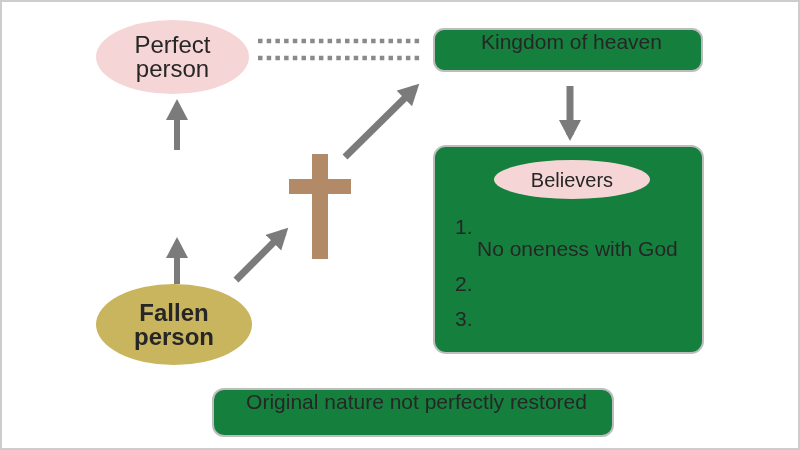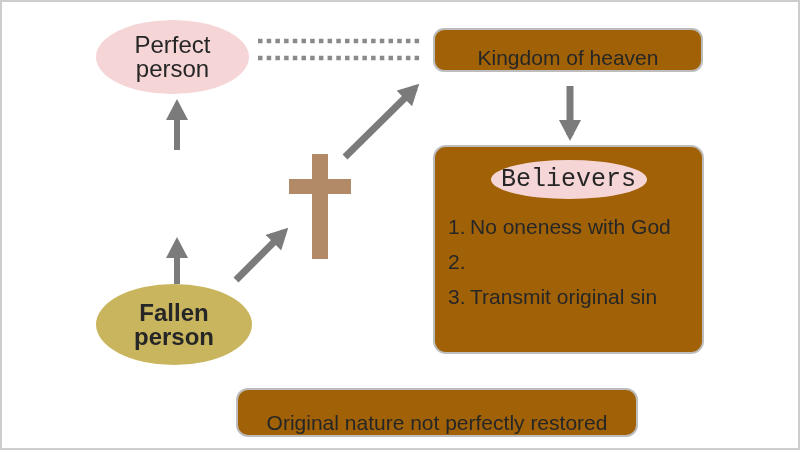--- a/index.html
+++ b/index.html
@@ -23,39 +23,39 @@
   .ellipse{
     position:absolute; display:flex; align-items:center; justify-content:center;
     border-radius:50%; text-align:center; white-space:pre-line;
     font-size:24px; line-height:24px;
   }
   .perfect{left:94px; top:18px; width:153px; height:74px; background:var(--pink);}
   .jesus{left:92px; top:149px; width:158px; height:82px; background:var(--yellow);}
   .fallen{left:94px; top:282px; width:156px; height:81px; background:var(--olive);font-weight:bold;}
 
   .box{
-    position:absolute; box-sizing:border-box; background:#a16207;
+    position:absolute; box-sizing:border-box; background:#15803d;
     border:2.5px solid var(--box-border);
-    display:flex; align-items:flex-end; justify-content:center;
-    font-size:21px; text-align:center;
+    display:flex; align-items:flex-start; justify-content:center;
+    font-size:21px; text-align:center;padding-left:7px;
   }
   .kingdom{left:431px; top:26px; width:270px; height:44px; border-radius:11px;}
-  .bottom-note{left:210px; top:386px; width:402px; height:49px; border-radius:12px;margin-left:24px;}
+  .bottom-note{left:210px; top:386px; width:402px; height:49px; border-radius:12px;}
   .believers-box{
     left:431px; top:143px; width:271px; height:209px; border-radius:13px;
     display:block; text-align:left;
   }
   .believers-title{
     position:static; margin:13px auto 0; width:156px; height:39px;
-    background:var(--pink); font-size:25px;font-family:Liberation Mono, monospace;
+    background:var(--pink); font-size:20px;
   }
   .blist{list-style:none; margin:16px 0 0; padding:0 8px 0 13px; font-size:21px; line-height:23px;}
   .bitem{display:flex; margin-bottom:12px;}
   .bitem .num{width:22px; flex:none;}
-  .bitem .itext{white-space:pre-line;}
+  .bitem .itext{white-space:pre-line;margin-top:22px;}
 </style>
 </head>
 <body>
 
 <div class="canvas">
 
   <svg class="overlay" width="800" height="450" viewBox="0 0 800 450" aria-hidden="true">
     <defs>
       <marker id="arrowhead" markerUnits="userSpaceOnUse" markerWidth="24" markerHeight="24" refX="15" refY="11" orient="auto">
         <path class="ah" d="M0,0 L21,11 L0,22 Z"></path>
@@ -95,21 +95,20 @@
     <ol class="blist">
       <li class="bitem">
         <span class="num">1.</span>
         <span class="itext">No oneness with God</span>
       </li>
       <li class="bitem">
         <span class="num">2.</span>
       </li>
       <li class="bitem">
         <span class="num">3.</span>
-        <span class="itext">Transmit original sin</span>
       </li>
     </ol>
   </div>
 
   <div class="box bottom-note">
     <span>Original nature not perfectly restored</span>
   </div>
 
 </div>
 

